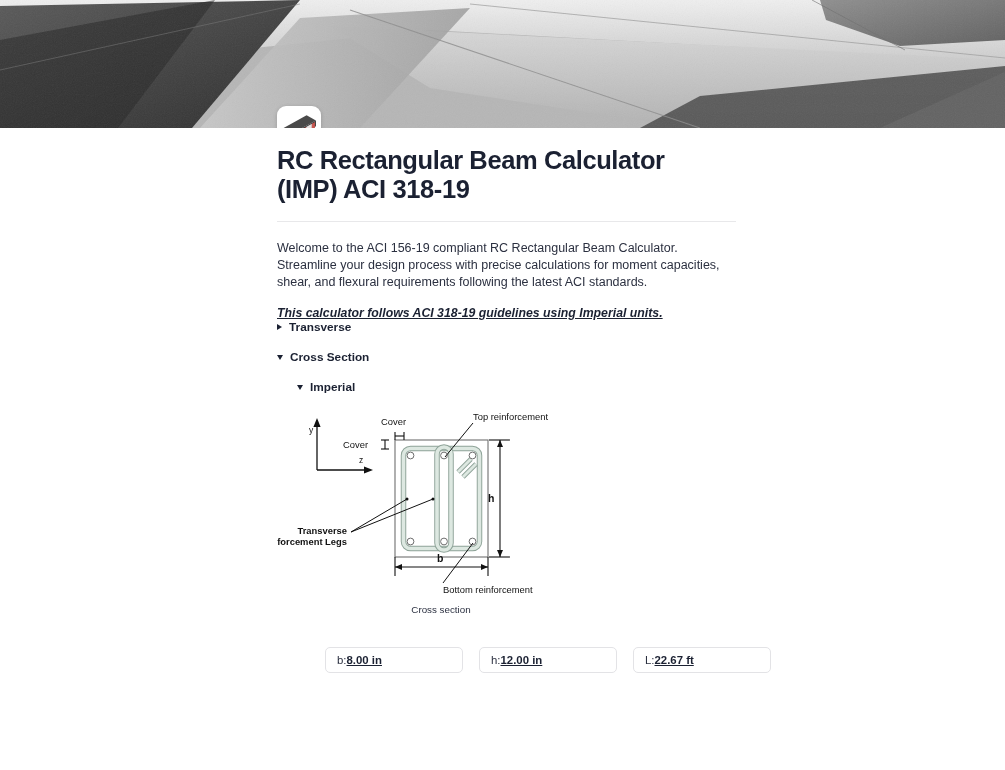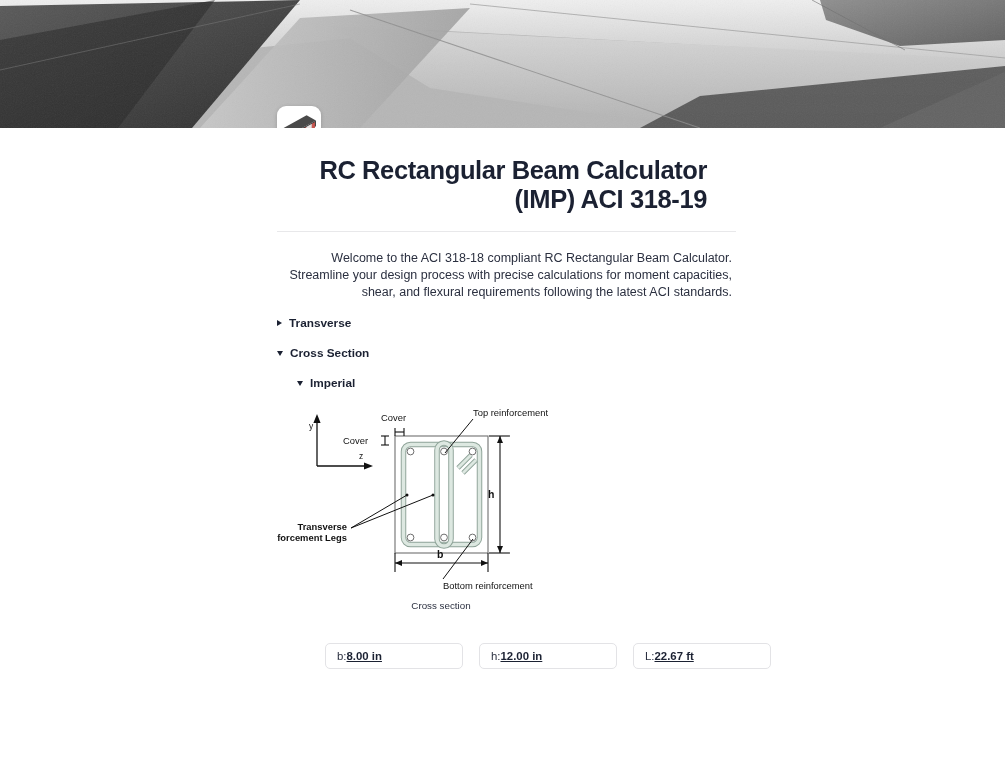--- a/index.html
+++ b/index.html
@@ -35,23 +35,22 @@
     align-items: center;
     justify-content: center;
     z-index: 5;
   }
   .app-badge svg { display:block; }
 
   
   .page {
     position: relative;
     padding-left: 277px;
-    padding-top: 28px;
+    padding-top: 18px;
     width: 956px;
-    text-align: right;
   }
   .col { width: 460px; }
 
   h1.title {
     font-size: 25.5px;
     line-height: 29px;
     font-weight: bold;
     letter-spacing: -0.4px;
     margin: 0 0 17px 0;
     color: #1b2132;
@@ -223,21 +222,22 @@
     </svg>
   </div>
 </div>
 
 <div class="page">
   <div class="col">
 
     <h1 class="title">RC Rectangular Beam Calculator (IMP) ACI 318-19</h1>
     <div class="rule"></div>
 
-    <p class="intro">Welcome to the ACI 318-18 compliant RC Rectangular Beam Calculator. Streamline your design process with precise calculations for moment capacities, shear, and flexural requirements following the latest ACI standards.</p>
+    <p class="intro">Welcome to the ACI 156-19 compliant RC Rectangular Beam Calculator. Streamline your design process with precise calculations for moment capacities, shear, and flexural requirements following the latest ACI standards.</p>
+    <p class="note">This calculator follows ACI 318-19 guidelines using Imperial units.</p>
 
 
     <div class="tree-item">
       <span class="tri closed"></span>
       <span>Transverse</span>
     </div>
 
     <div class="tree-item">
       <span class="tri open"></span>
       <span>Cross Section</span>

